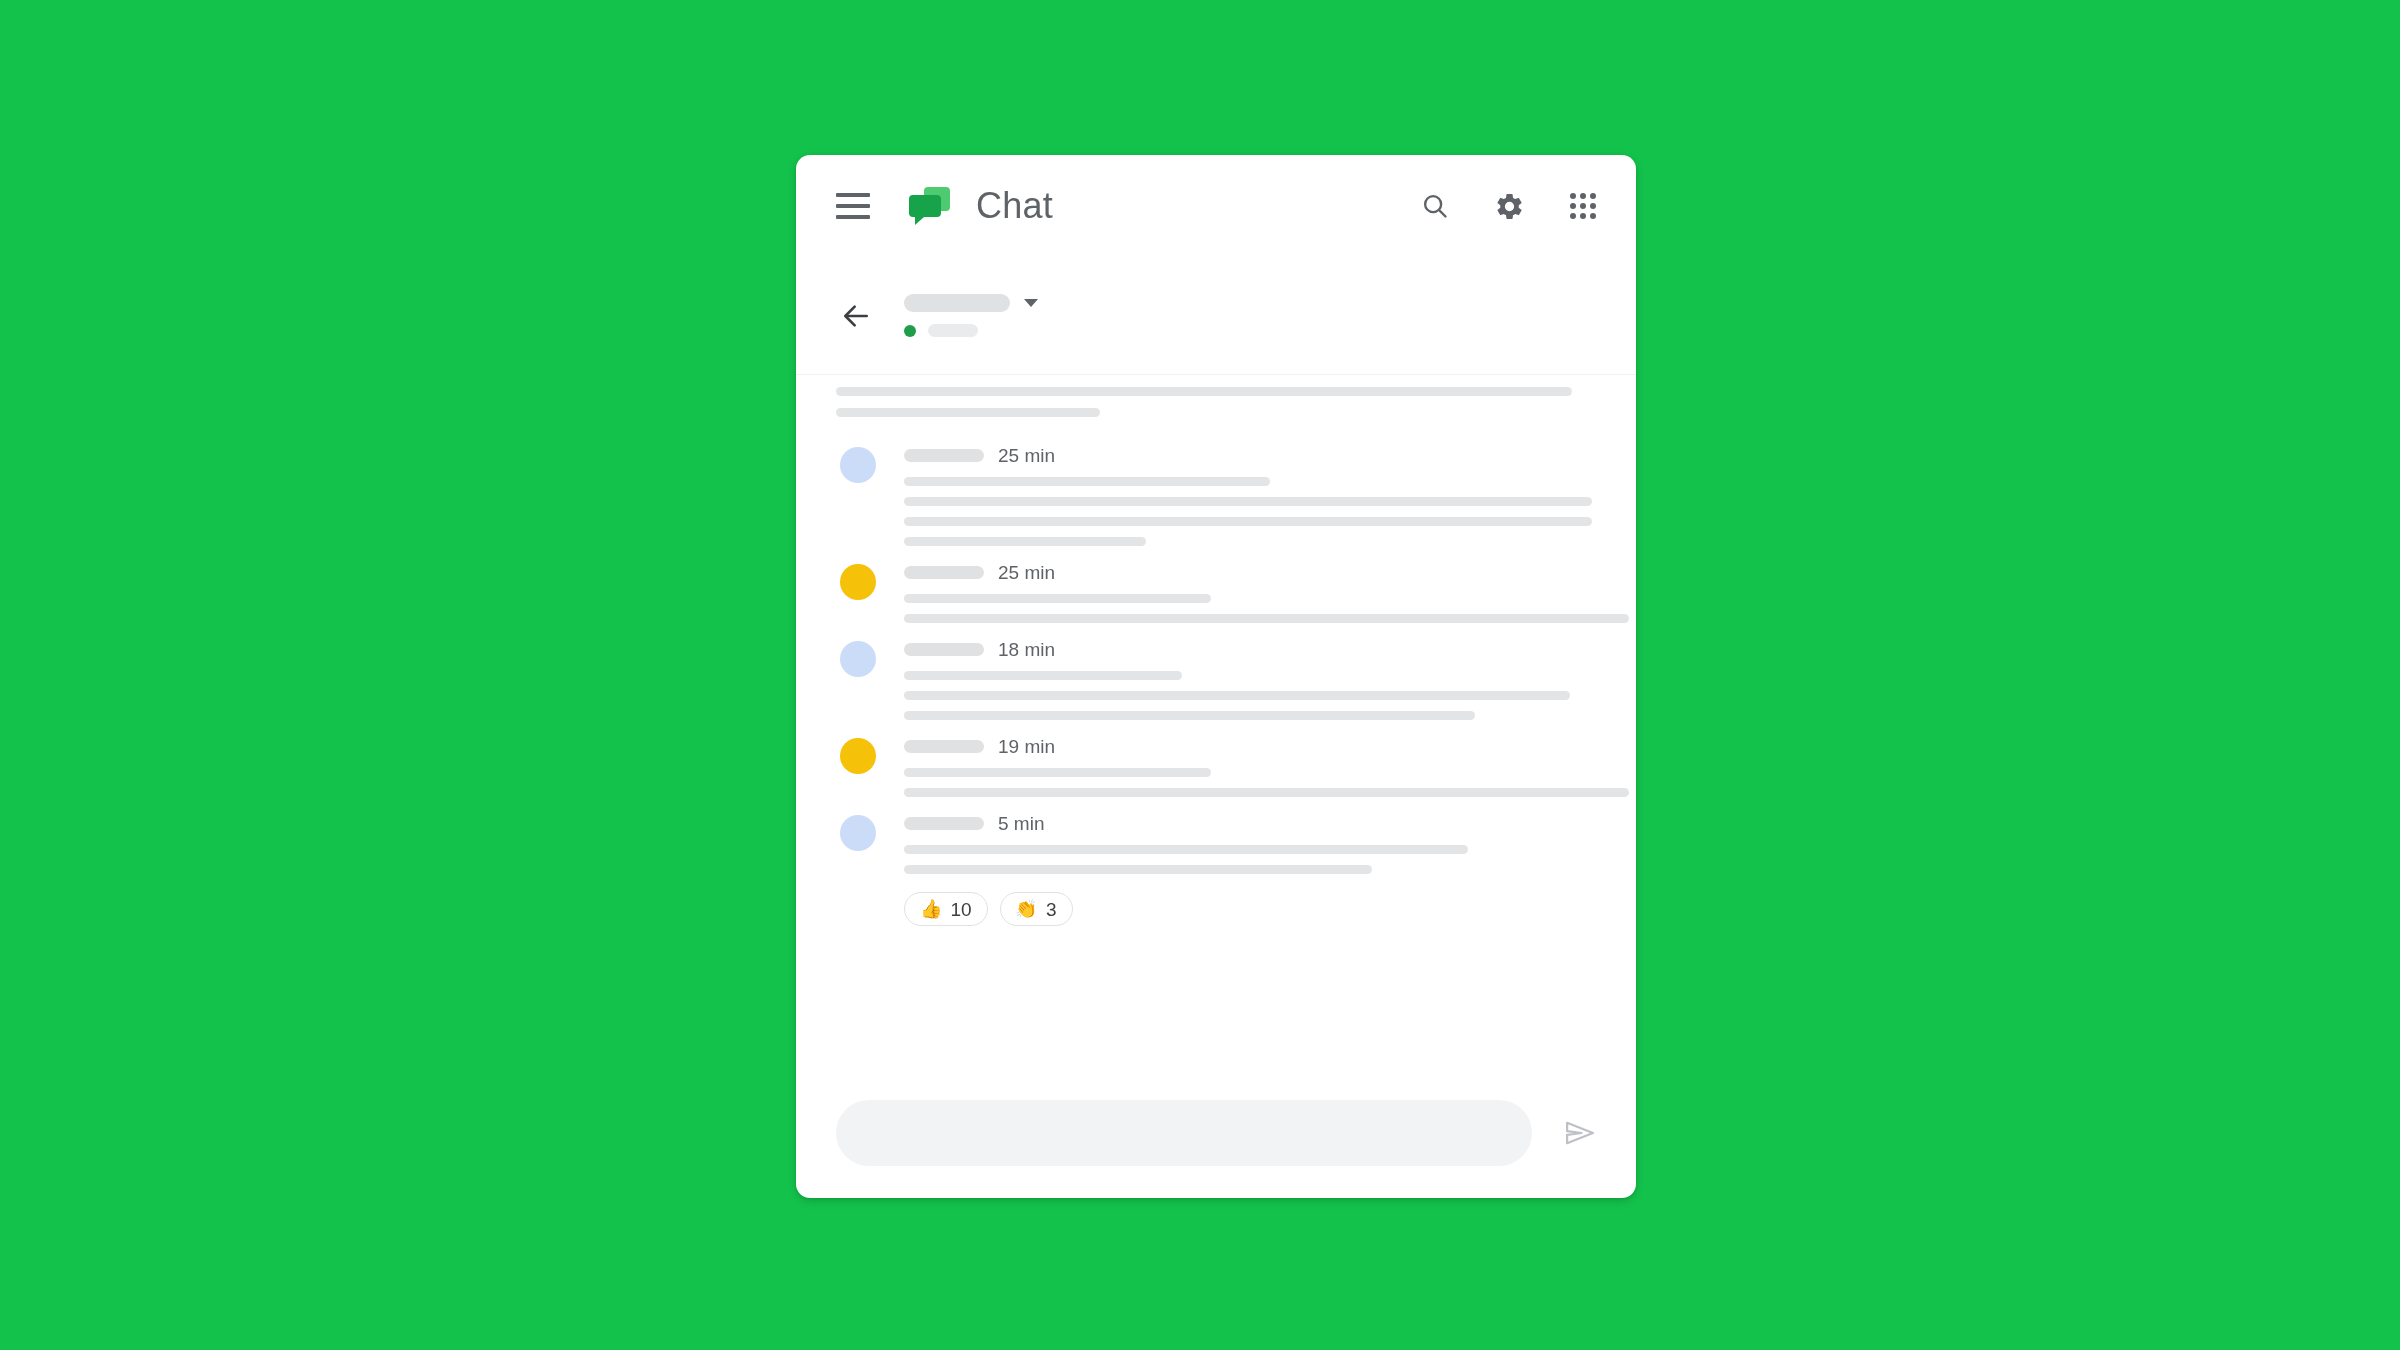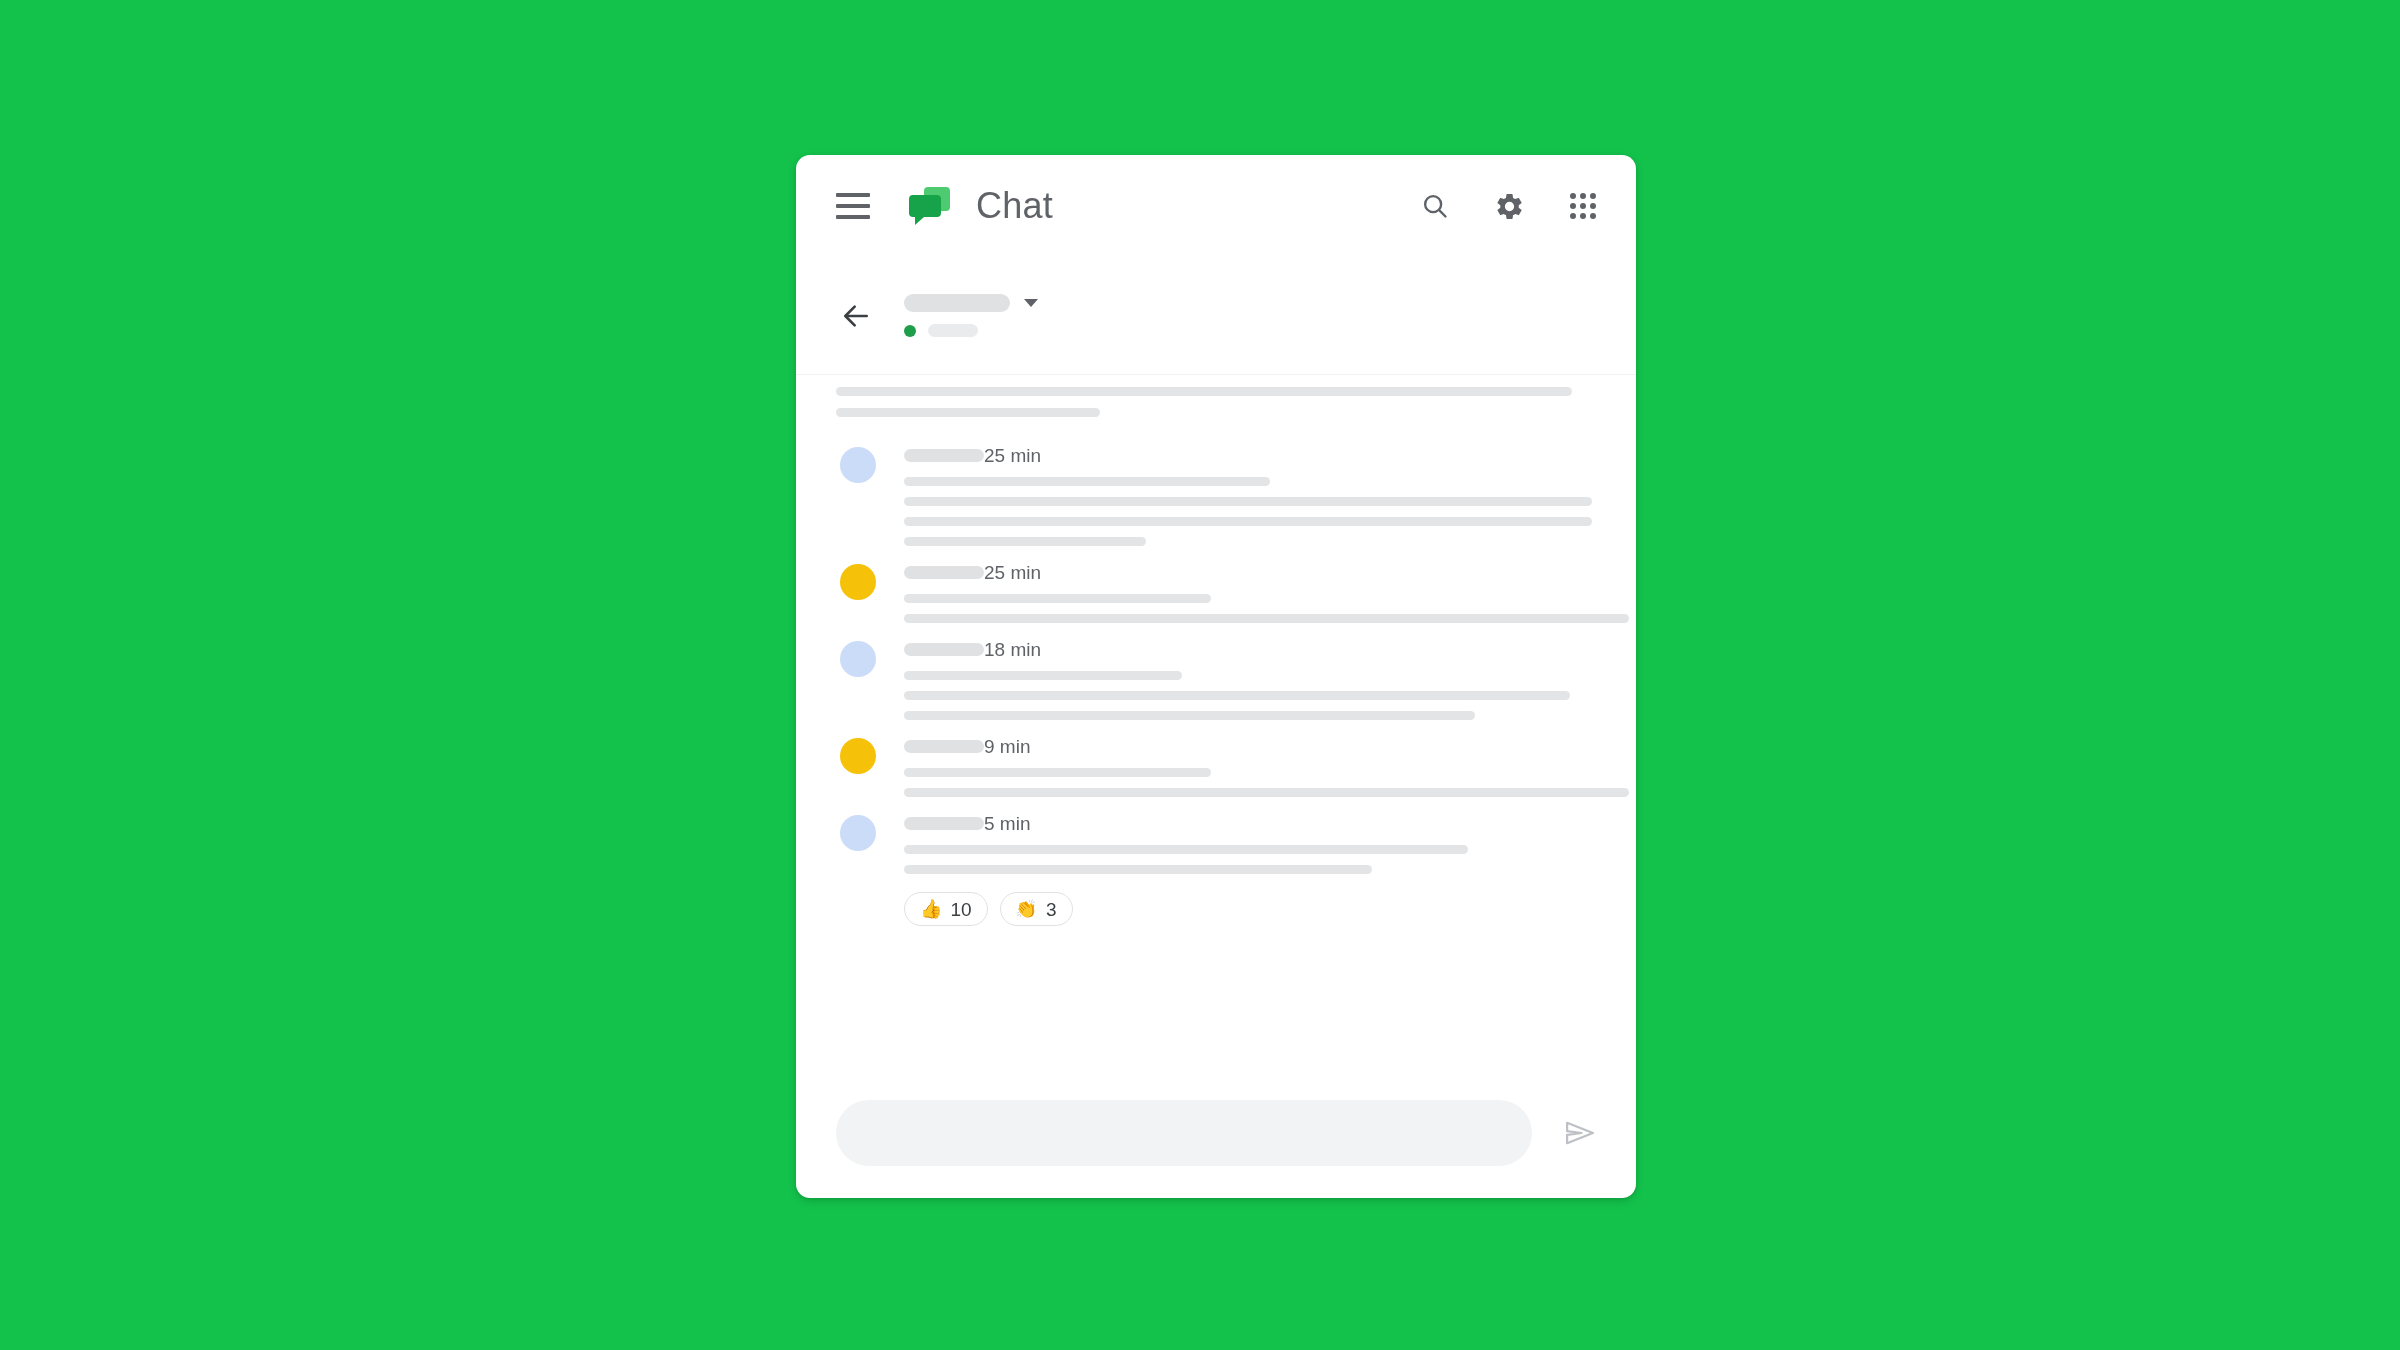--- a/index.html
+++ b/index.html
@@ -205,20 +205,21 @@
 
   .msg-body {
     margin-left: 28px;
     flex: 1 1 auto;
     min-width: 0;
   }
 
   .msg-head {
     display: flex;
     align-items: center;
+    gap: 14px;
     height: 20px;
     margin-bottom: 12px;
   }
   .name-ph { width: 80px; height: 13px; background: #DFE1E3; border-radius: 7px; }
   .timestamp {
     font-size: 19px;
     color: #5F6368;
     line-height: 1;
     white-space: nowrap;
   }
@@ -407,21 +408,21 @@
           <span class="line" style="width:78%"></span>
         </div>
       </div>
     </div>
 
     <div class="msg">
       <div class="avatar yellow"></div>
       <div class="msg-body">
         <div class="msg-head">
           <span class="ph name-ph"></span>
-          <span class="timestamp">9 min</span>
+          <span class="timestamp">19 min</span>
         </div>
         <div class="msg-lines">
           <span class="line" style="width:42%"></span>
           <span class="line" style="width:99%"></span>
         </div>
       </div>
     </div>
 
     <div class="msg">
       <div class="avatar blue"></div>

